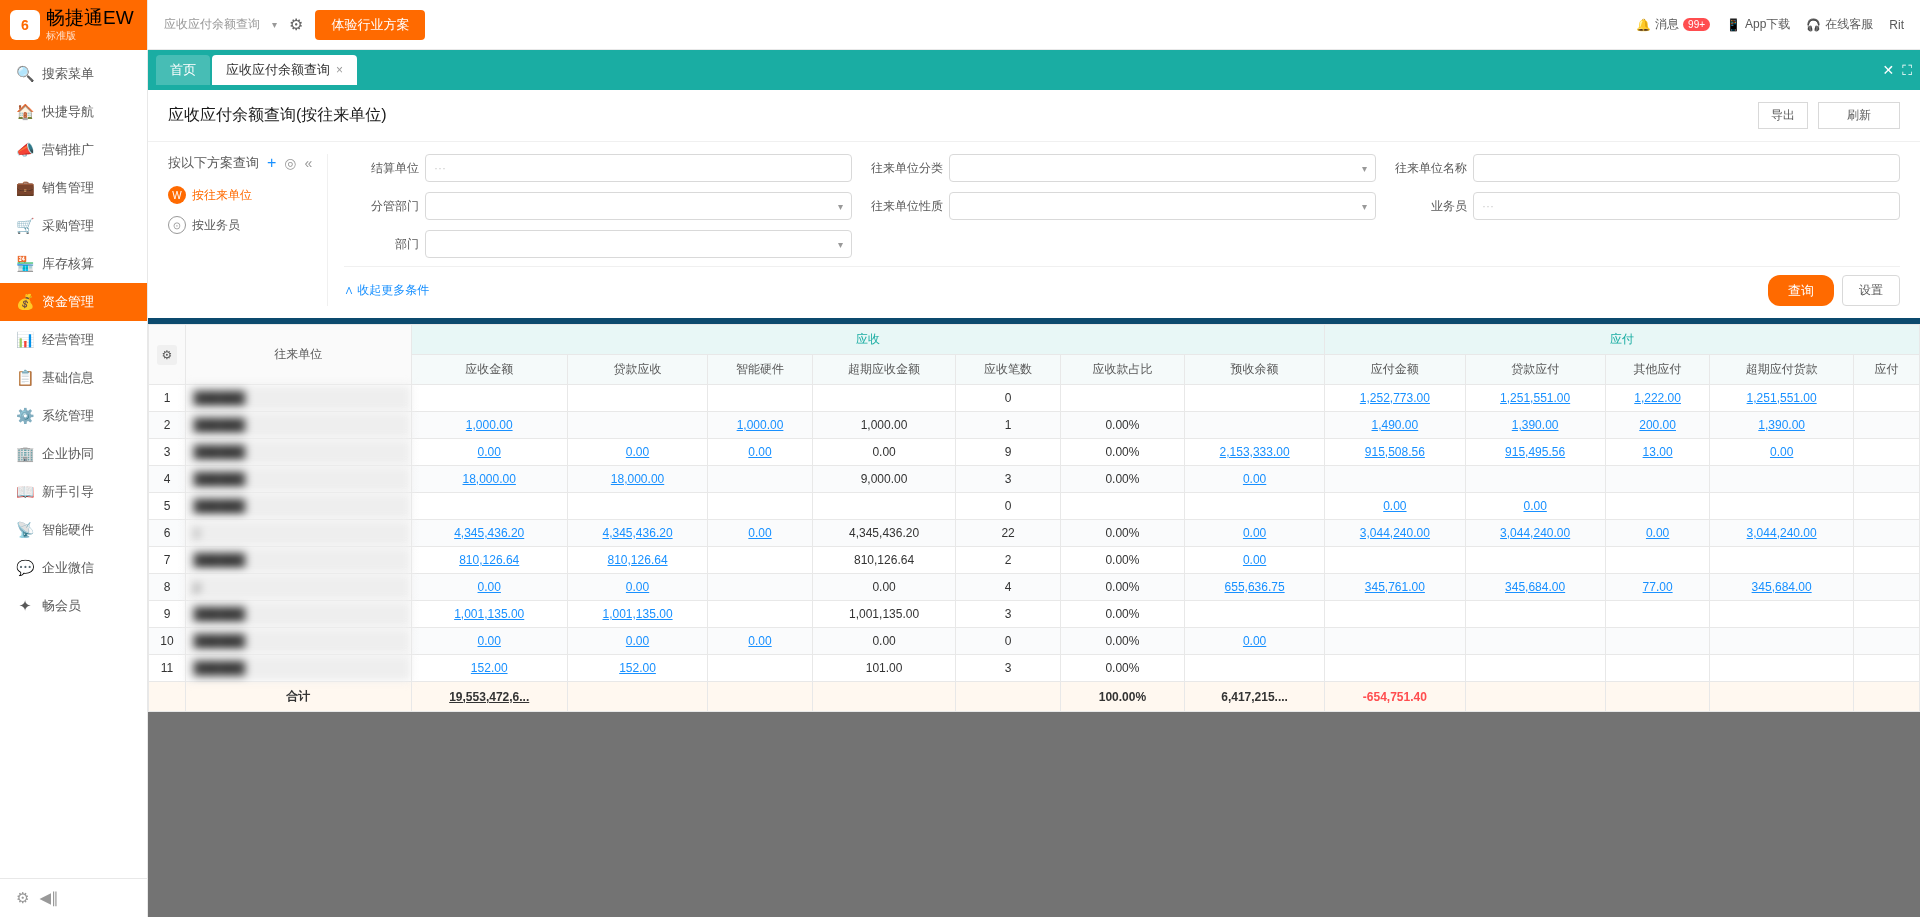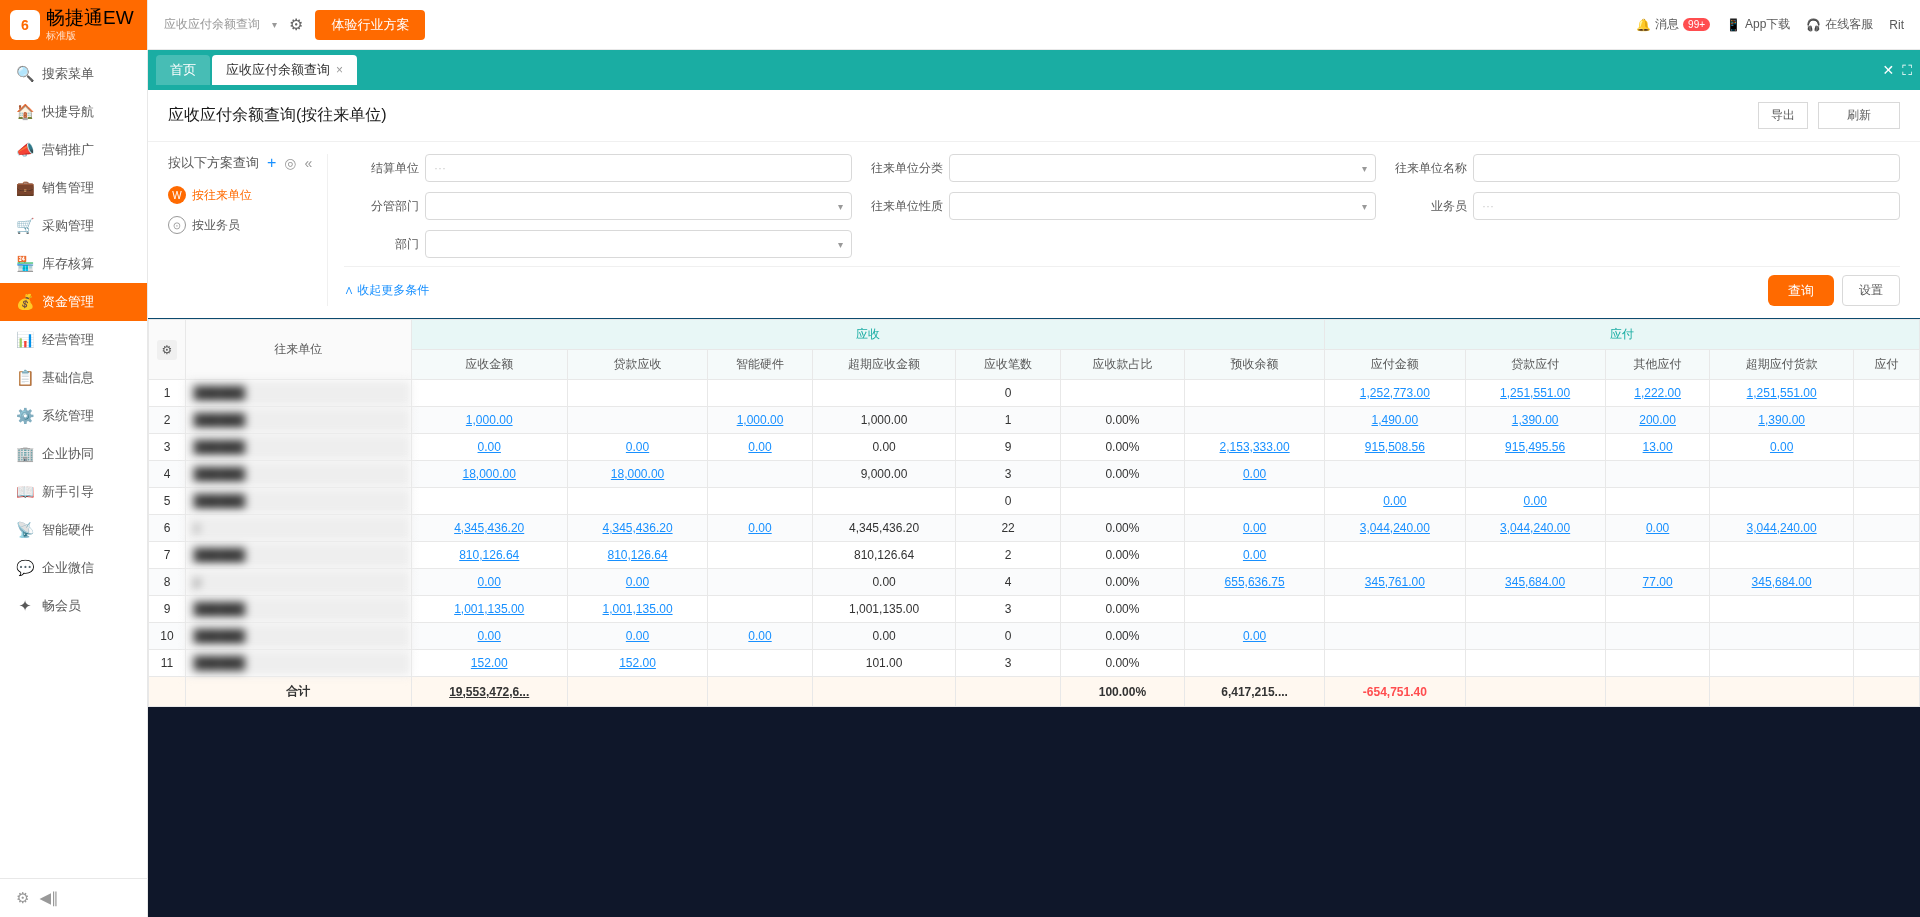--- a/index.html
+++ b/index.html
@@ -50,21 +50,21 @@
     .header-action-item { display: flex; align-items: center; gap: 4px; color: #595959; cursor: pointer; font-size: 12px; }
     .header-badge {
       background: #ff4d4f; color: #fff; border-radius: 10px;
       font-size: 10px; padding: 1px 5px; min-width: 18px; text-align: center;
     }
     .header-user { color: #595959; font-size: 12px; cursor: pointer; }
 
     
     .main {
       position: fixed; left: 148px; top: 50px; right: 0; bottom: 0;
-      display: flex; flex-direction: column; background: #0f172a;
+      display: flex; flex-direction: column; background: #737373;
     }
 
     
     .tab-bar {
       background: #1AADA3; display: flex; align-items: center; height: 40px; padding: 0 8px; gap: 2px;
     }
     .tab-item {
       background: #fff; padding: 6px 14px; border-radius: 4px 4px 0 0; cursor: pointer;
       font-size: 13px; color: #333; display: flex; align-items: center; gap: 6px;
     }
@@ -81,31 +81,31 @@
       background: #fff; padding: 12px 20px; display: flex; align-items: center;
       border-bottom: 1px solid #f0f0f0;
     }
     .page-title { font-size: 16px; font-weight: 400; color: #1a1a1a; }
     .page-header-actions { margin-left: auto; display: flex; gap: 10px; }
     .btn-export { background: #fff; border: 1px solid #d9d9d9; color: #595959; padding: 4px 12px; border-radius: 0; cursor: pointer; font-size: 12px; }
     .btn-refresh { background: #fff; border: 1px solid #d9d9d9; color: #595959; padding: 4px 28px; border-radius: 0; cursor: pointer; font-size: 12px; }
 
     
     .filter-section {
-      background: #fff; padding: 12px 20px; border-bottom: 1px solid #0c4a6e;
+      background: #fff; padding: 12px 20px; border-bottom: 6px solid #0c4a6e;
     }
     .filter-label { color: #595959; font-size: 13px; }
     .filter-nav-item {
       display: flex; align-items: center; gap: 6px; padding: 4px 0; cursor: pointer; color: #595959;
     }
     .filter-nav-item.active { color: #ff6a00; }
 
     .btn-query {
       background: #ff6a00; color: #fff; border: none; padding: 6px 20px;
-      border-radius: 6px; cursor: pointer; font-size: 13px; margin-left: 20px;
+      border-radius: 12px; cursor: pointer; font-size: 13px; margin-left: 20px;
     }
     .btn-set {
       background: #fff; border: 1px solid #d9d9d9; color: #595959; padding: 6px 16px;
       border-radius: 4px; cursor: pointer; font-size: 12px;
     }
 
     
     .table-container { background: #fff; margin: 0; overflow: auto; }
     .data-table { width: 100%; border-collapse: collapse; font-size: 12px; }
     .data-table th, .data-table td {

